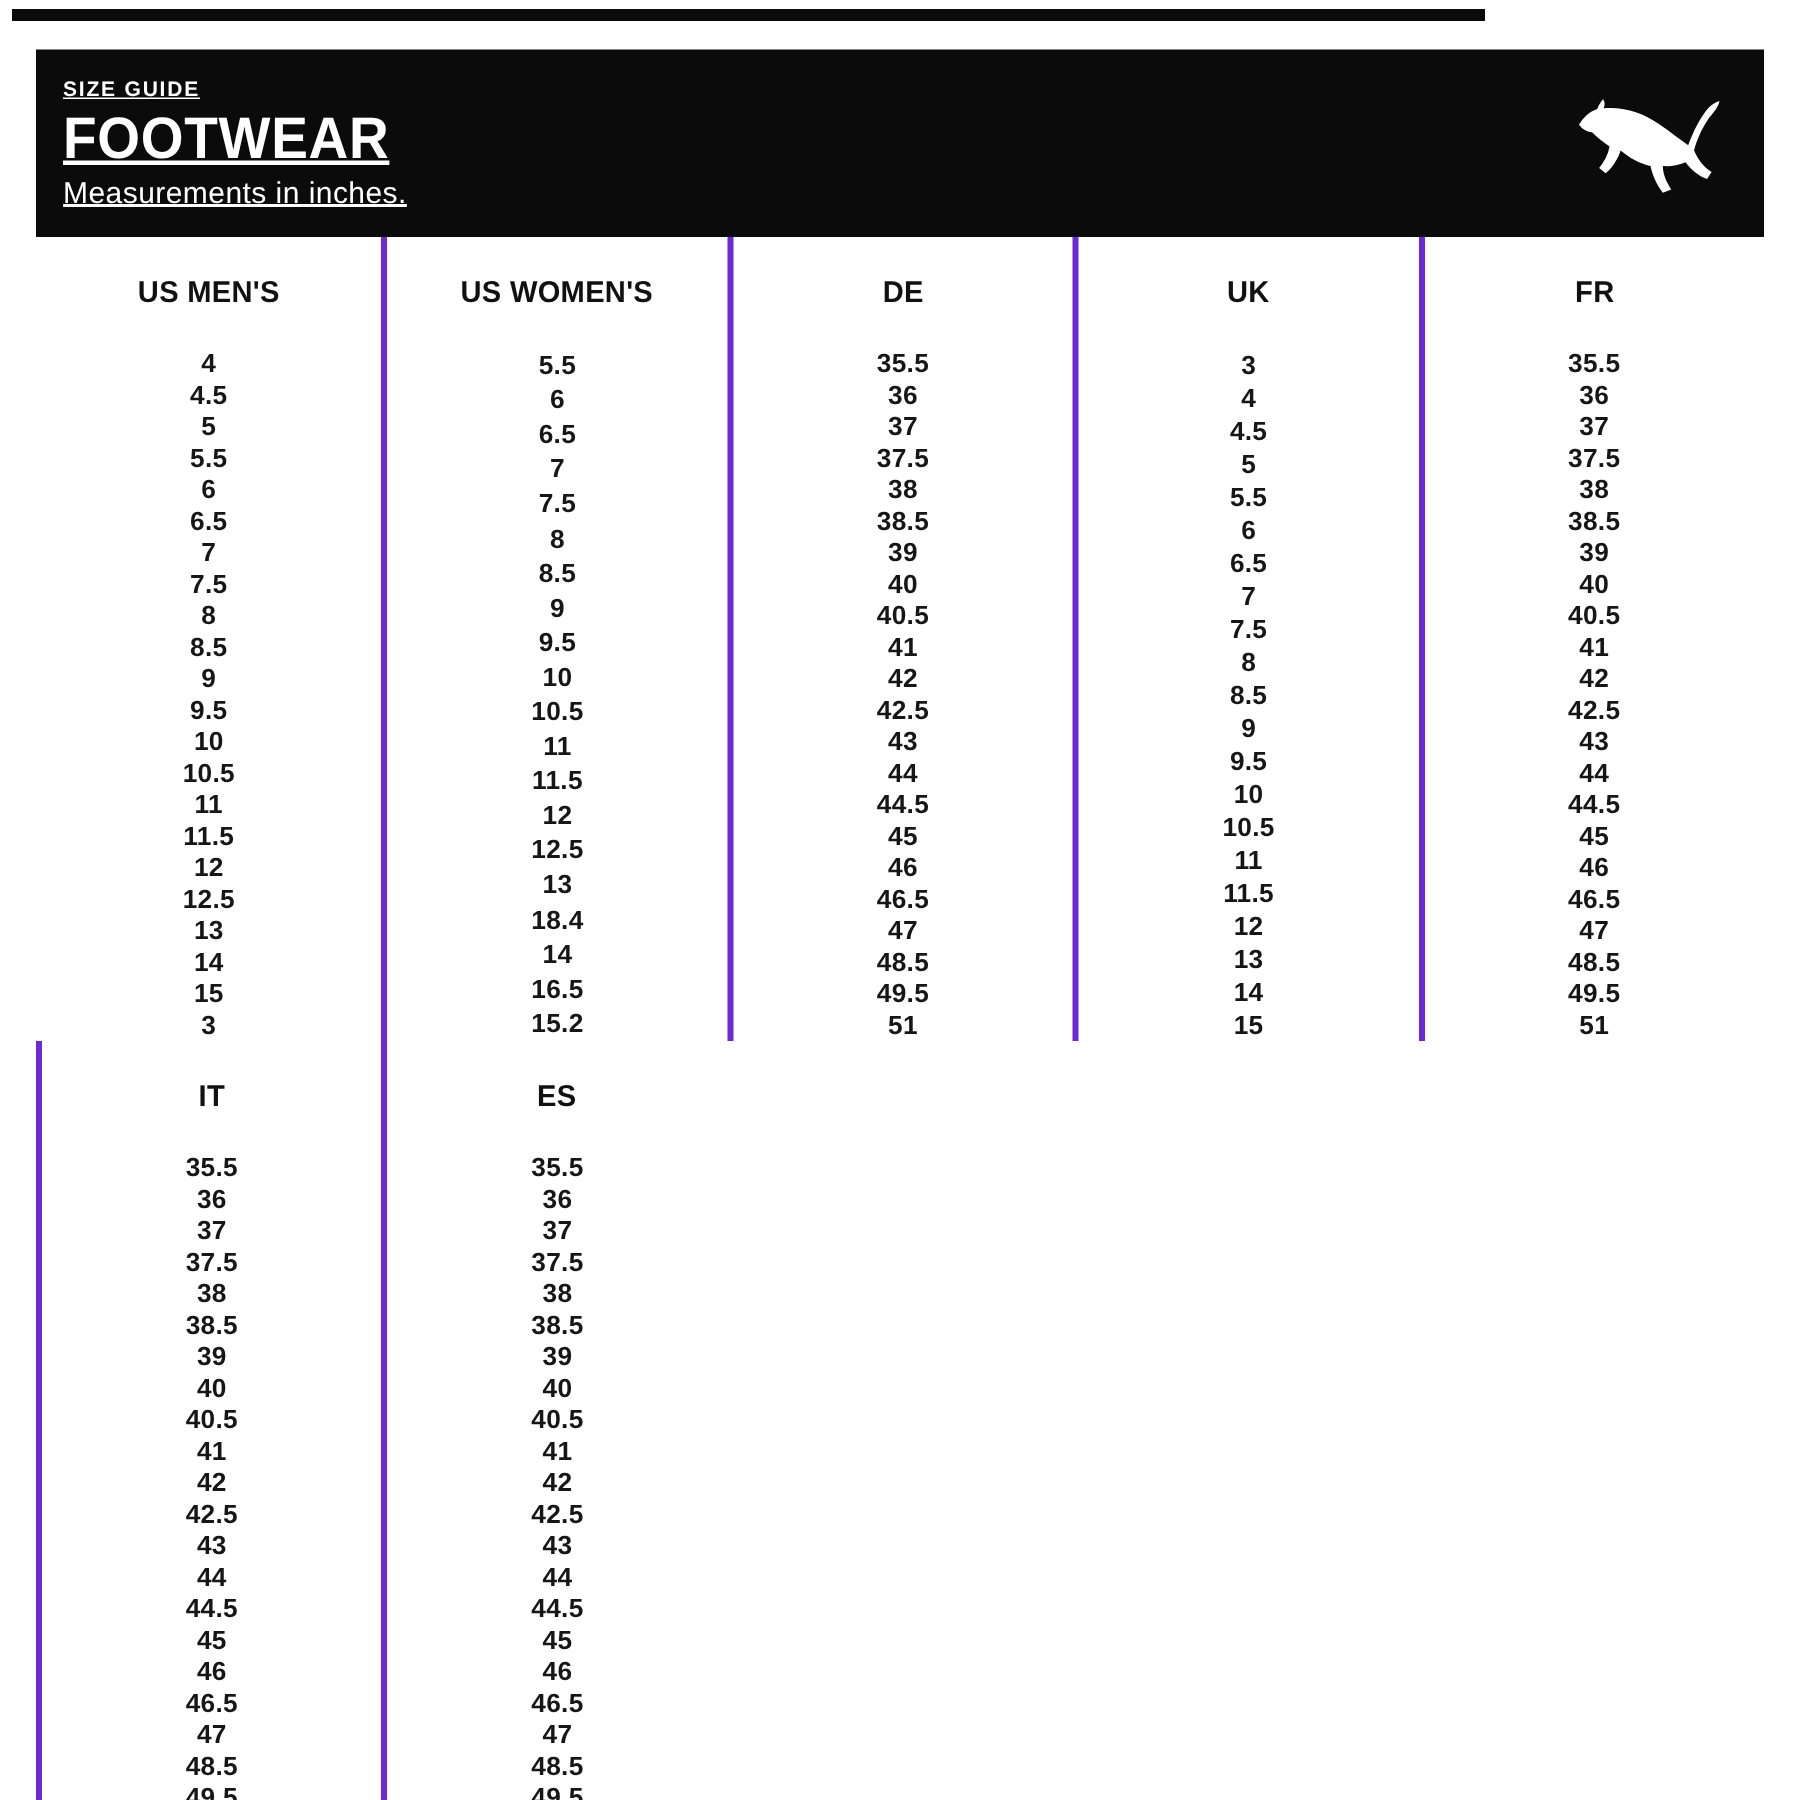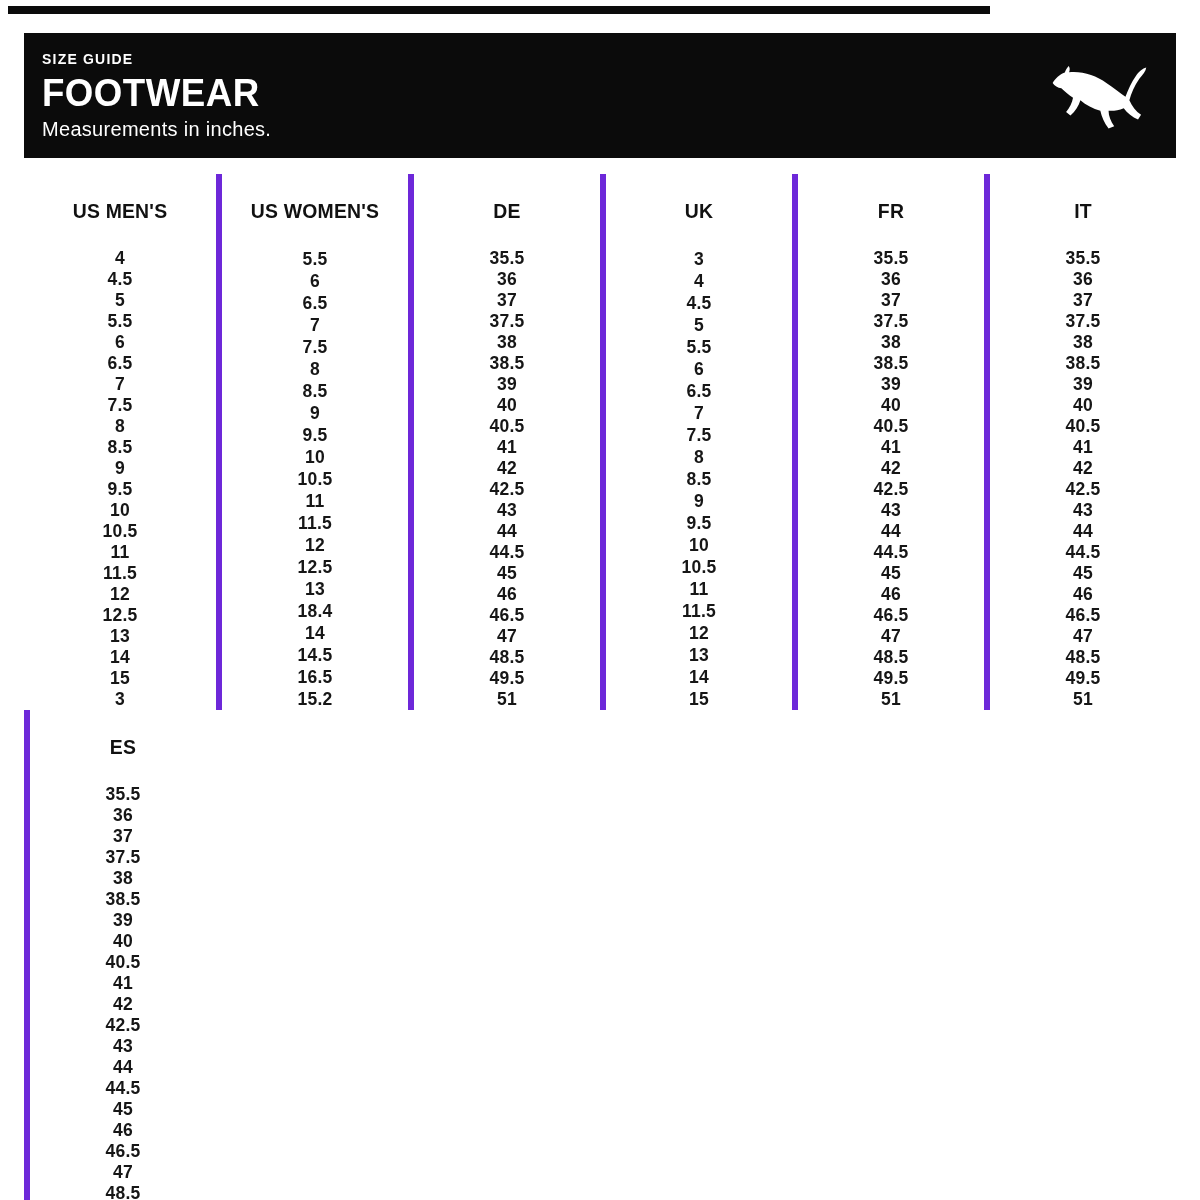--- a/index.html
+++ b/index.html
@@ -26,20 +26,21 @@
     top: 33px;
     width: 1152px;
     height: 125px;
     background: #0b0b0b;
     color: #ffffff;
     box-sizing: border-box;
     display: flex;
     align-items: center;
     justify-content: space-between;
     padding: 0 16px 0 18px;
+    text-decoration: underline;
   }
   .header-text { line-height: 1; }
   .eyebrow {
     font-size: 14px;
     font-weight: 700;
     letter-spacing: 1.2px;
     margin-bottom: 7px;
   }
   .title {
     font-size: 39px;
@@ -58,32 +59,32 @@
     width: 104px;
     height: 84px;
     display: flex;
     align-items: center;
     justify-content: center;
     margin-right: 12px;
   }
   .size-table {
     position: absolute;
     left: 24px;
-    top: 174px;
+    top: 158px;
     width: 1152px;
     height: 1007px;
     display: grid;
-    grid-template-columns: repeat(6, 1fr);
+    grid-template-columns: repeat(5, 1fr);
   }
   .col {
     display: flex;
     flex-direction: column;
     min-width: 0;
   }
-  .col + .col { border-left: 6px solid #6d28d9; }
+  .col + .col { border-left: 4px solid #6d28d9; }
   .col-header {
     height: 74px;
     display: flex;
     align-items: center;
     justify-content: center;
     font-size: 20px;
     font-weight: 700;
     letter-spacing: 0.2px;
     color: #111111;
     transform: scaleX(0.97);
@@ -180,21 +181,20 @@
       <div class="cell">9.5</div>
       <div class="cell">10</div>
       <div class="cell">10.5</div>
       <div class="cell">11</div>
       <div class="cell">11.5</div>
       <div class="cell">12</div>
       <div class="cell">12.5</div>
       <div class="cell">13</div>
       <div class="cell">18.4</div>
       <div class="cell">14</div>
-      <div class="cell">14.5</div>
       <div class="cell">16.5</div>
       <div class="cell">15.2</div>
     </div>
     <div class="col">
       <div class="col-header">DE</div>
       <div class="cell">35.5</div>
       <div class="cell">36</div>
       <div class="cell">37</div>
       <div class="cell">37.5</div>
       <div class="cell">38</div>

